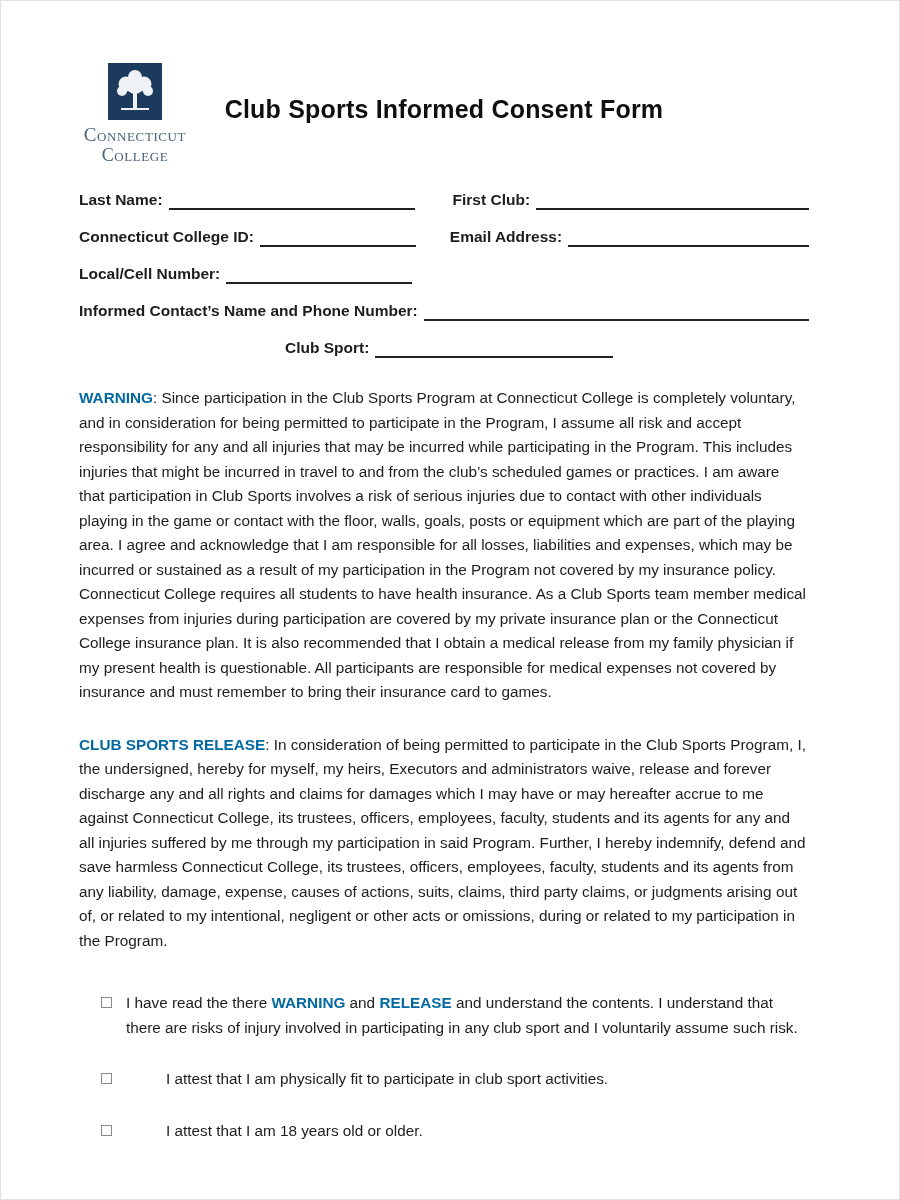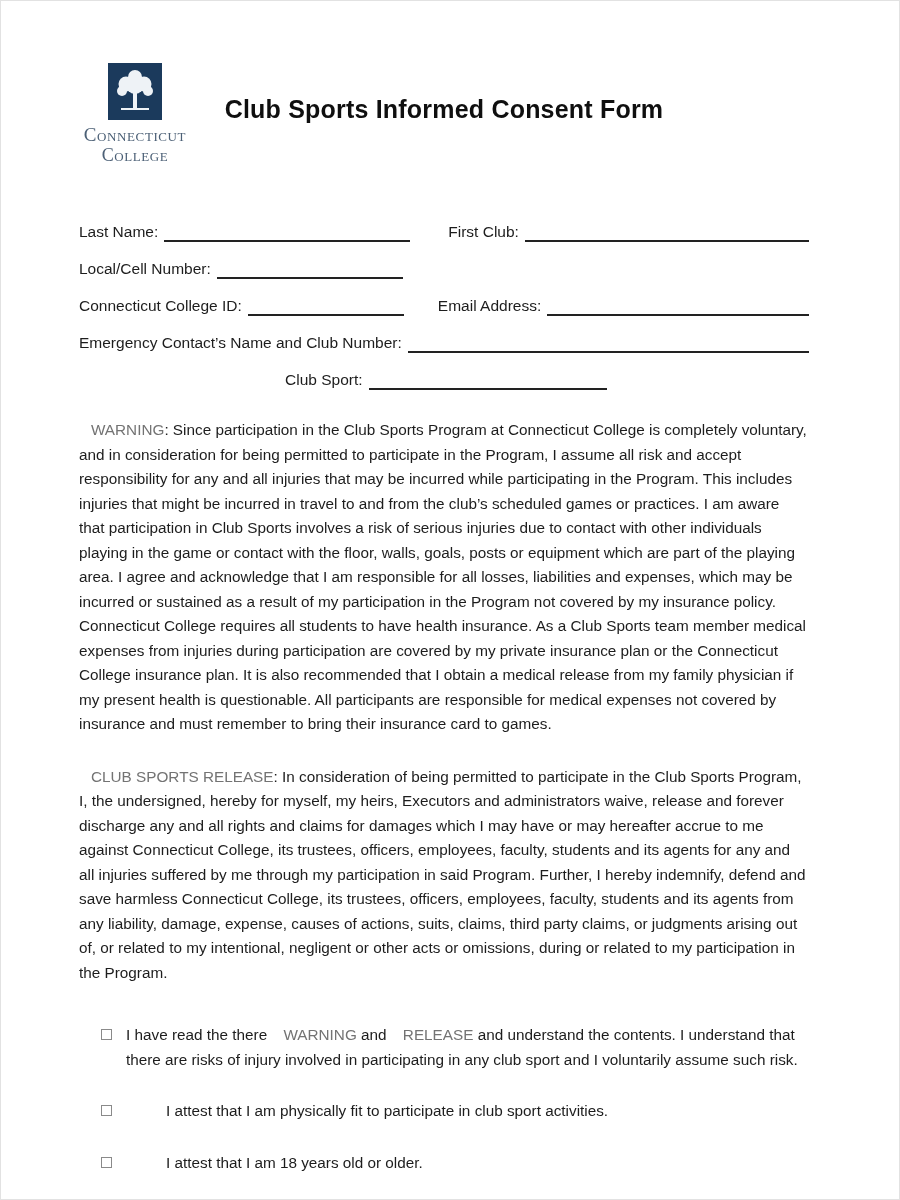--- a/index.html
+++ b/index.html
@@ -36,41 +36,41 @@
   h1.title {
     margin: 24px 0 0;
     text-align: center;
     font-size: 25px;
     font-weight: 700;
     color: #0f0f0f;
     letter-spacing: 0.2px;
   }
 
   
-  .fields { margin-top: 48px; font-size: 15.5px; }
+  .fields { margin-top: 16px; font-size: 15.5px; font-weight: bold; }
   .frow { display: flex; align-items: flex-end; margin-bottom: 14px; height: 23px; }
   .frow .lbl { white-space: nowrap; padding-right: 6px; padding-bottom: 1px; }
   .blank { border-bottom: 2px solid #222; height: 15px; }
   .gap38 { margin-left: 38px; }
   .gap34 { margin-left: 34px; }
   .w246 { width: 246px; }
   .w156 { width: 156px; }
   .w186 { width: 186px; }
   .w238 { width: 238px; }
   .grow { flex: 1; }
   .indent { margin-left: 206px; }
 
   
   .para {
     margin: 28px 0 0;
     font-size: 15.3px;
     line-height: 24.5px;
     color: #1d1d1d;
   }
-  .para strong, .check-text strong { font-weight: 400; color: #737373; margin-left: 12px; }
+  .para strong, .check-text strong { font-weight: 700; color: #0369a1; }
 
   
   .checks { margin-top: 38px; }
   .check-item {
     display: flex;
     align-items: flex-start;
     padding-left: 22px;
     font-size: 15.3px;
     line-height: 24.5px;
   }
@@ -113,33 +113,33 @@
   <div class="fields">
 
     <div class="frow">
       <span class="lbl">Last Name:</span>
       <span class="blank w246"></span>
       <span class="lbl gap38">First Club:</span>
       <span class="blank grow"></span>
     </div>
 
     <div class="frow">
-      <span class="lbl">Local/Cell Number:</span>
-      <span class="blank w186"></span>
-    </div>
-
-    <div class="frow">
       <span class="lbl">Connecticut College ID:</span>
       <span class="blank w156"></span>
       <span class="lbl gap34">Email Address:</span>
       <span class="blank grow"></span>
     </div>
 
     <div class="frow">
-      <span class="lbl">Emergency Contact’s Name and Club Number:</span>
+      <span class="lbl">Local/Cell Number:</span>
+      <span class="blank w186"></span>
+    </div>
+
+    <div class="frow">
+      <span class="lbl">Informed Contact’s Name and Phone Number:</span>
       <span class="blank grow"></span>
     </div>
 
     <div class="frow indent">
       <span class="lbl">Club Sport:</span>
       <span class="blank w238"></span>
     </div>
 
   </div>
 

